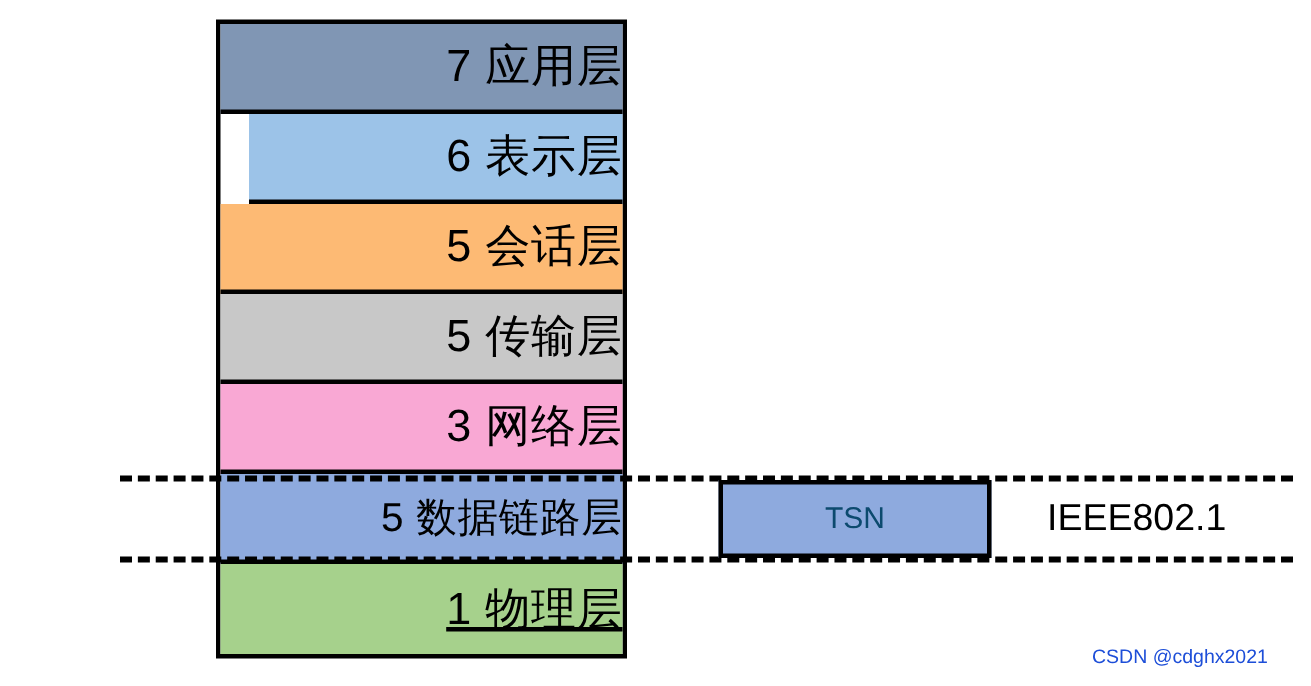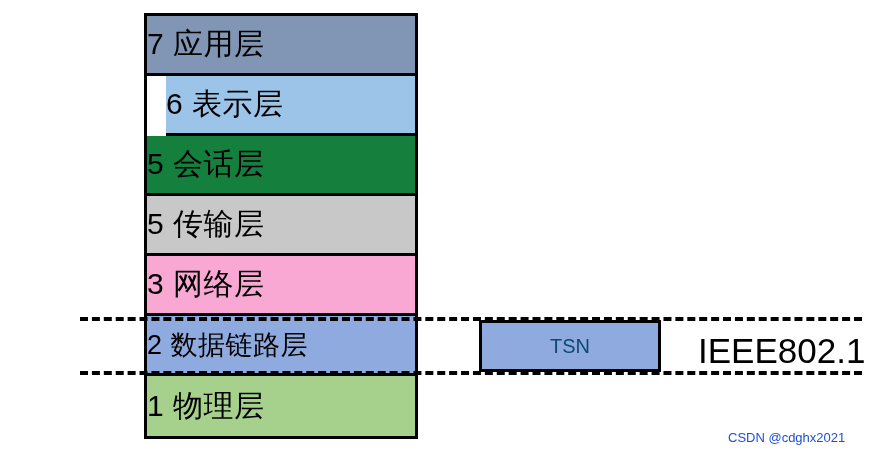--- a/index.html
+++ b/index.html
@@ -27,28 +27,29 @@
     width: 274px;
     border: 3px solid #000000;
     box-sizing: border-box;
   }
   .osi-layer {
     height: 60px;
     box-sizing: border-box;
     border-bottom: 3px solid #000000;
     display: flex;
     align-items: center;
-    justify-content: flex-start;
+    justify-content: flex-end;
     font-size: 30px;
     color: #000000;
     letter-spacing: 0.5px;
     white-space: nowrap;
   }
   .osi-layer:last-child {
     border-bottom: none;
+    text-decoration: underline;
   }
   .osi-layer.compact {
     font-size: 27px;
   }
 
   
   .dash-line {
     position: absolute;
     left: 80px;
     width: 782px;
@@ -72,21 +73,21 @@
     justify-content: center;
     font-size: 20px;
     color: #0c4a6e;
   }
 
   
   #ieee-label {
     position: absolute;
     left: 698px;
     top: 331px;
-    font-size: 35px;
+    font-size: 25px;
     color: #000000;
     white-space: nowrap;
   }
 
   
   #watermark {
     position: absolute;
     left: 728px;
     top: 430px;
     font-size: 13px;
@@ -99,31 +100,31 @@
 
 <div id="canvas">
 
   <div id="osi-stack">
     <div class="osi-layer" style="background-color: rgb(128, 150, 180);">
       <span>7 应用层</span>
     </div>
     <div class="osi-layer" style="background-color: rgb(156, 195, 232); margin-left: 19px;">
       <span>6 表示层</span>
     </div>
-    <div class="osi-layer" style="background-color: #15803d;">
+    <div class="osi-layer" style="background-color: #fdba74;">
       <span>5 会话层</span>
     </div>
     <div class="osi-layer" style="background-color: rgb(200, 200, 200);">
       <span>5 传输层</span>
     </div>
     <div class="osi-layer" style="background-color: #f9a8d4;">
       <span>3 网络层</span>
     </div>
     <div class="osi-layer compact" style="background-color: rgb(142, 170, 222);">
-      <span>2 数据链路层</span>
+      <span>5 数据链路层</span>
     </div>
     <div class="osi-layer" style="background-color: rgb(166, 209, 140);">
       <span>1 物理层</span>
     </div>
   </div>
 
   <div class="dash-line" id="dash-line-top"></div>
   <div class="dash-line" id="dash-line-bottom"></div>
 
   <div id="tsn-box" style="background-color: rgb(142, 170, 222);">

